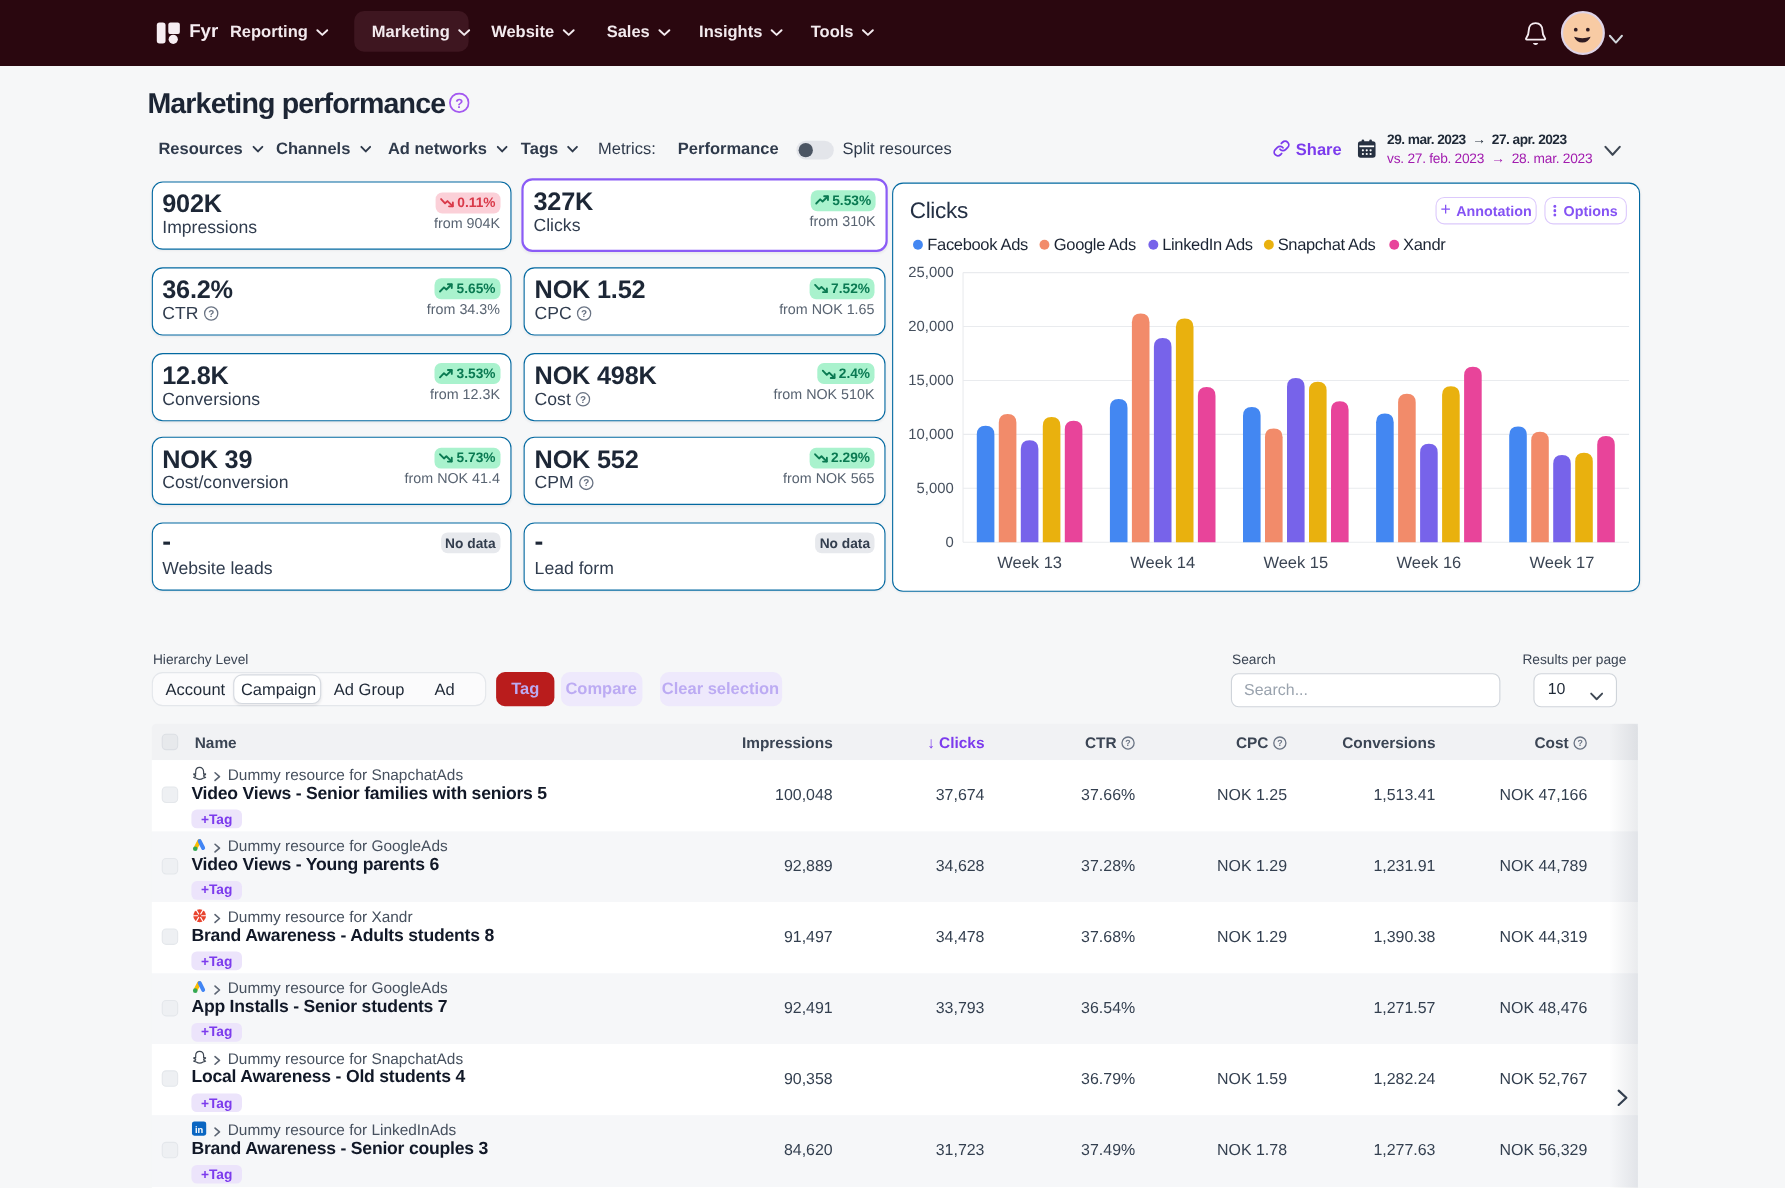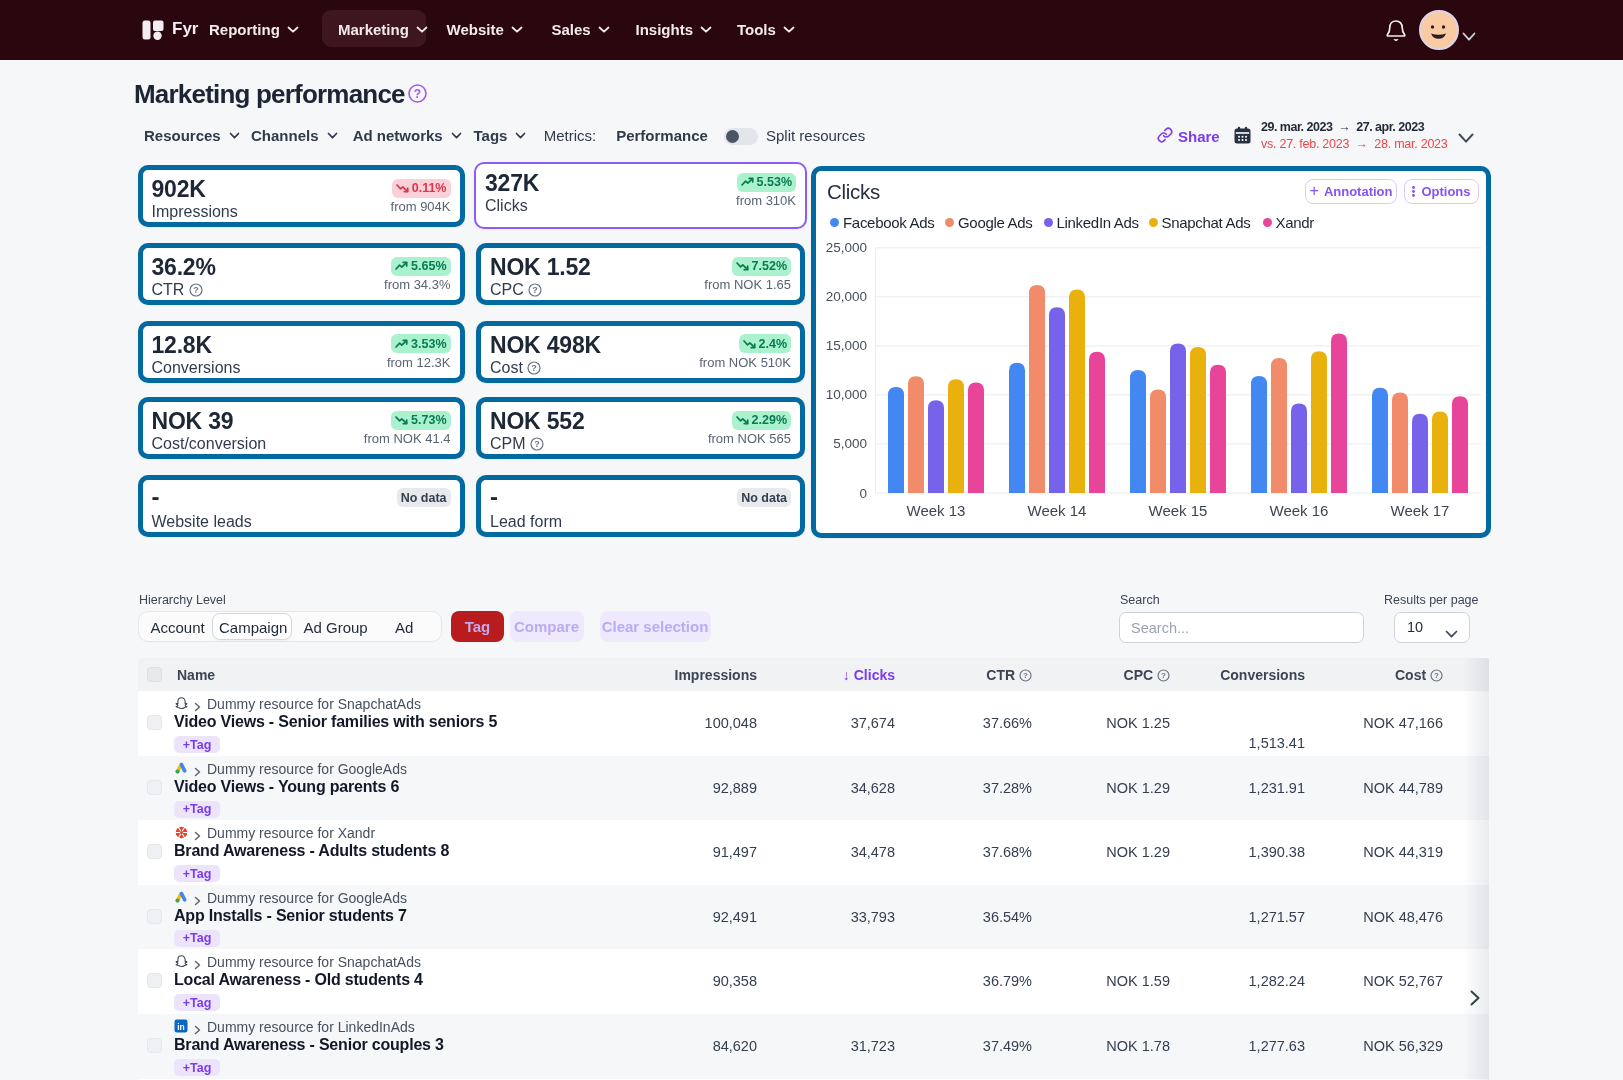--- a/index.html
+++ b/index.html
@@ -1,18 +1,18 @@
 <!DOCTYPE html>
 <html><head><meta charset="utf-8">
 <style>
 * { margin:0; padding:0; box-sizing:border-box; }
 html,body { width:1623px; height:1080px; overflow:hidden; }
 body { font-family:"Liberation Sans", sans-serif; background:#f6f7f8; position:relative; }
 .abs { position:absolute; }
-.card { position:absolute; background:#fff; border:5px solid #0369a1; border-radius:10px; box-shadow:0 1px 2px rgba(16,24,40,.05); }
+.card { position:absolute; background:#fff; border:1px solid #0369a1; border-radius:10px; box-shadow:0 1px 2px rgba(16,24,40,.05); }
 .kpi-val { position:absolute; left:9px; top:6px; font-size:23px; font-weight:800; color:#1d2736; letter-spacing:-0.2px; }
 .kpi-label { position:absolute; left:9px; top:33px; font-size:16px; font-weight:400; color:#303c4e; }
 .kpi-badge { position:absolute; right:9px; top:8.5px; height:19px; border-radius:6px; padding:0 4px; font-size:12.5px; font-weight:700; display:flex; align-items:center; }
 .kpi-from { position:absolute; right:9px; top:29px; font-size:13px; color:#596472; }
 .b-green { background:#a9f2cd; color:#0a7a52; }
 .b-red { background:#fbd0d8; color:#d93a4a; }
 .b-gray { background:#e7e9ed; color:#333e4e; font-weight:700; }
 .navitem { display:flex; align-items:center; gap:7px; color:#f3eaee; font-size:15px; font-weight:600; }
 </style></head>
 <body>
@@ -98,21 +98,21 @@
   <g fill="#fff">
       <circle cx="6" cy="10.7" r="1"></circle>
       <circle cx="9.5" cy="10.7" r="1"></circle>
       <circle cx="13" cy="10.7" r="1"></circle>
       <circle cx="6" cy="14" r="1"></circle>
       <circle cx="9.5" cy="14" r="1"></circle>
       <circle cx="13" cy="14" r="1"></circle>
     </g>
 </svg>
 <div class="abs" style="left:1261px;top:120px;font-size:12.5px;font-weight:700;color:#1f2937;letter-spacing:-0.5px;">29. mar. 2023&nbsp; <span style="font-weight:400">→</span> &nbsp;27. apr. 2023</div>
-<div class="abs" style="left:1261px;top:136.5px;font-size:12.5px;font-weight:400;color:#ef4444;letter-spacing:-0.25px;">vs. 27. feb. 2023&nbsp; → &nbsp;28. mar. 2023</div>
+<div class="abs" style="left:1261px;top:136.5px;font-size:12.5px;font-weight:400;color:#a21caf;letter-spacing:-0.25px;">vs. 27. feb. 2023&nbsp; → &nbsp;28. mar. 2023</div>
 <div class="abs" style="left:1458px;top:129px;"><svg width="16" height="10" viewBox="0 0 16 10">
       <path d="M1.5 1.5 L8.0 8.7 L14.5 1.5" fill="none" stroke="#3f4854" stroke-width="1.9" stroke-linecap="round" stroke-linejoin="round"></path>
     </svg></div>
 <div class="card" style="left:137.5px;top:165px;width:327px;height:62px;">
     <div class="kpi-val" style="">902K</div>
     <div class="kpi-label">Impressions</div>
     <div class="kpi-badge b-red"><svg width="13" height="10" viewBox="0 0 13 10" style="margin-right:3px">
         <path d="M1 2 L4.6 5.8 L6.8 3.8 L11.5 8.4" fill="none" stroke="#d93a4a" stroke-width="1.7" stroke-linecap="round" stroke-linejoin="round"></path>
         <path d="M8.2 8.6 H11.7 V5.1" fill="none" stroke="#d93a4a" stroke-width="1.7" stroke-linecap="round" stroke-linejoin="round"></path>
       </svg>0.11%</div>
@@ -312,21 +312,21 @@
 <div class="abs" style="left:194px;top:698.0px;"><svg width="7" height="10" viewBox="0 0 7 10">
       <path d="M1.5 1.5 L5.5 5.0 L1.5 8.5" fill="none" stroke="#5b6472" stroke-width="1.5" stroke-linecap="round" stroke-linejoin="round"></path>
     </svg></div>
 <div class="abs" style="left:207px;top:696.0px;font-size:14px;color:#46505e;">Dummy resource for SnapchatAds</div>
 <div class="abs" style="left:174px;top:713.0px;font-size:16px;font-weight:700;color:#111827;letter-spacing:-0.2px;">Video Views - Senior families with seniors 5</div>
 <div class="abs" style="left:174px;top:736.0px;width:46px;height:17px;background:#ece4fb;border-radius:5px;display:flex;align-items:center;justify-content:center;font-size:12.5px;font-weight:700;color:#7c3bed;">+Tag</div>
 <div class="abs" style="right:866px;top:715.0px;font-size:14.5px;color:#333f4f;text-align:right;">100,048</div>
 <div class="abs" style="right:728px;top:715.0px;font-size:14.5px;color:#333f4f;text-align:right;">37,674</div>
 <div class="abs" style="right:591px;top:715.0px;font-size:14.5px;color:#333f4f;text-align:right;">37.66%</div>
 <div class="abs" style="right:453px;top:715.0px;font-size:14.5px;color:#333f4f;text-align:right;">NOK 1.25</div>
-<div class="abs" style="right:318px;top:715.0px;font-size:14.5px;color:#333f4f;text-align:center;margin-top:20px;">1,513.41</div>
+<div class="abs" style="right:318px;top:715.0px;font-size:14.5px;color:#333f4f;text-align:center;">1,513.41</div>
 <div class="abs" style="right:180px;top:715.0px;font-size:14.5px;color:#333f4f;text-align:right;">NOK 47,166</div>
 <div class="abs" style="left:138px;top:755.6px;width:1351px;height:64.6px;background:#f6f7f9;"></div>
 <div class="abs" style="left:147px;top:779.6px;width:15px;height:15px;background:#eef0f3;border:1px solid #e4e7eb;border-radius:4px;"></div>
 <div class="abs" style="left:174px;top:760.6px;"><svg width="14" height="14" viewBox="0 0 14 14">
 <line x1="4.1" y1="9.3" x2="7.1" y2="3.6" stroke="#fbbc04" stroke-width="3.6" stroke-linecap="round"></line>
 <line x1="7.5" y1="3.6" x2="10.7" y2="9.9" stroke="#4285f4" stroke-width="3.6" stroke-linecap="round"></line>
 <circle cx="3.5" cy="10.6" r="2.1" fill="#34a853"></circle>
     </svg></div>
 <div class="abs" style="left:194px;top:762.6px;"><svg width="7" height="10" viewBox="0 0 7 10">
       <path d="M1.5 1.5 L5.5 5.0 L1.5 8.5" fill="none" stroke="#5b6472" stroke-width="1.5" stroke-linecap="round" stroke-linejoin="round"></path>

